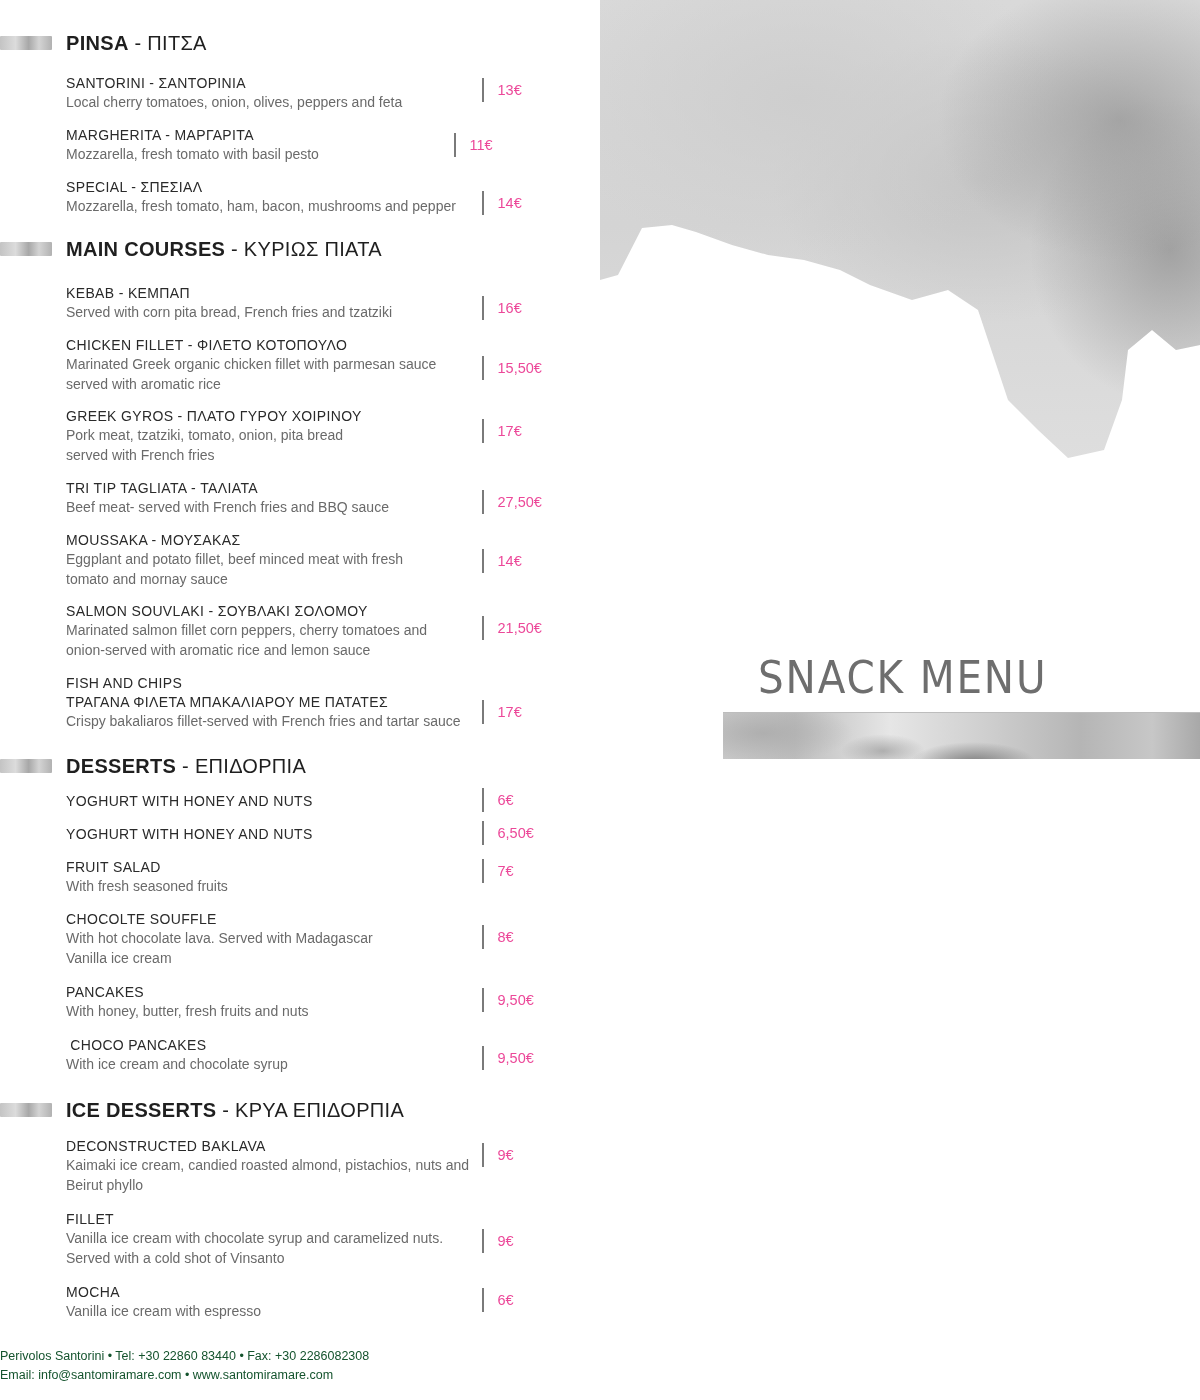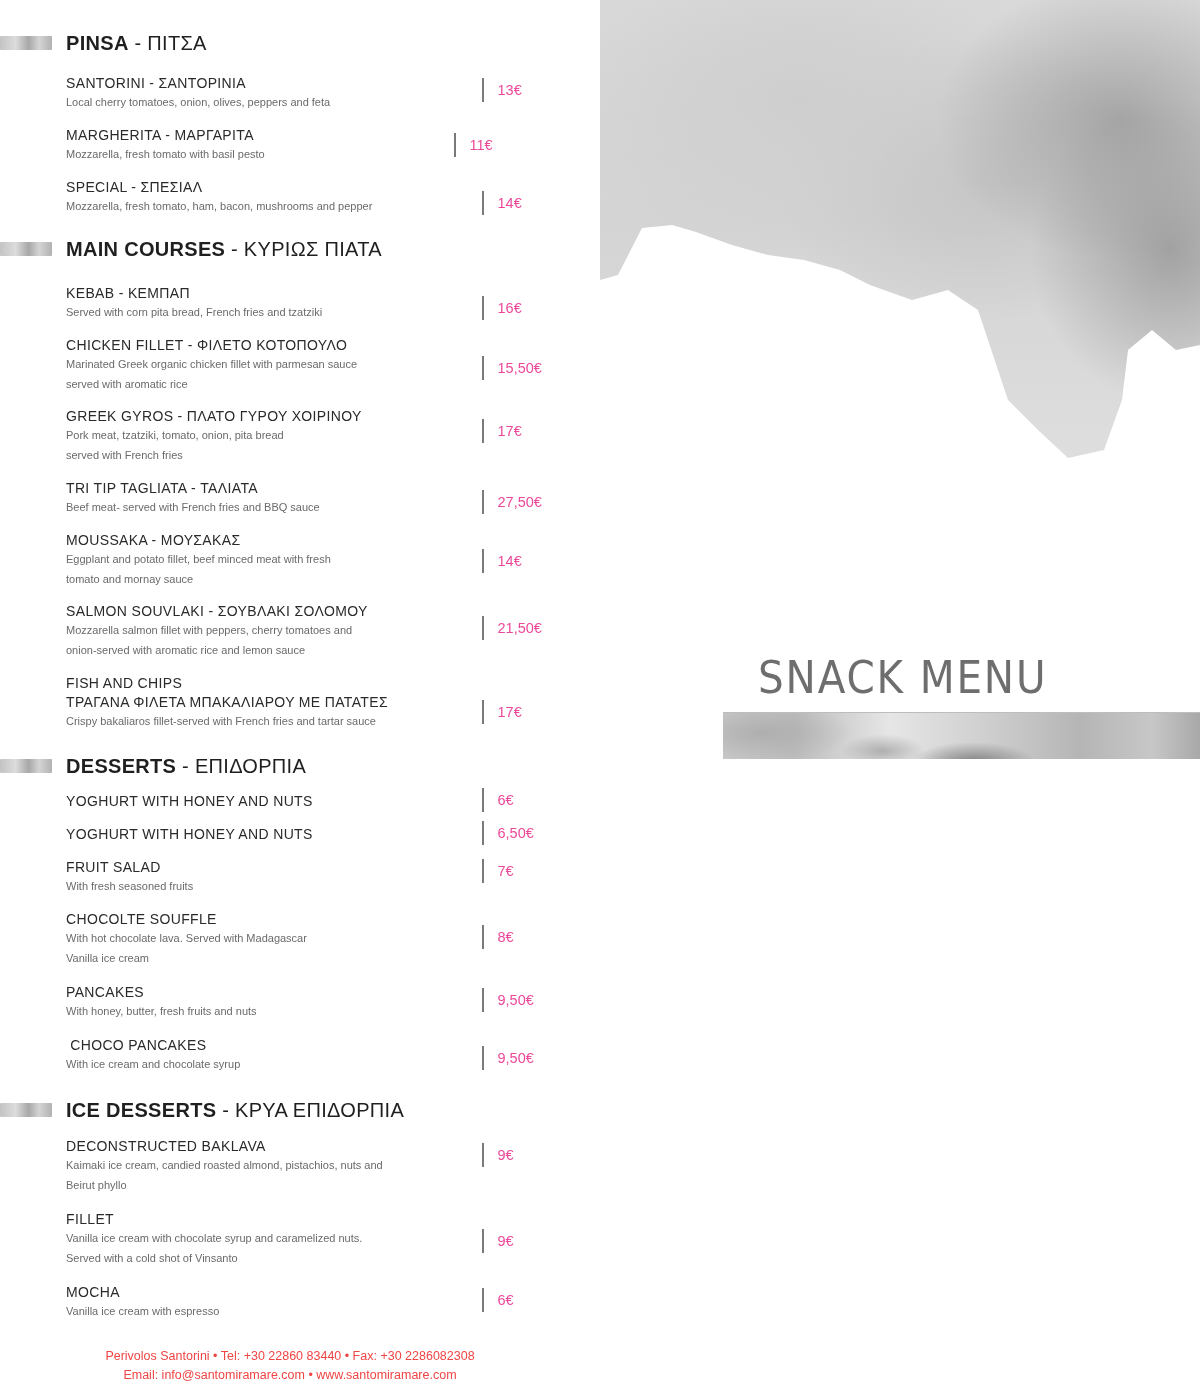--- a/index.html
+++ b/index.html
@@ -14,27 +14,27 @@
       width: 52px; height: 14px; margin-right: 14px;
       background: linear-gradient(90deg, #bdbdbd 0%, #d8d8d8 30%, #9e9e9e 55%, #cfcfcf 75%, #a9a9a9 100%);
       border-radius: 1px; opacity: .9;
     }
     .section-title { font-size: 20px; letter-spacing: .3px; color: #1f1f1f; white-space: nowrap; }
     .section-title .en { font-weight: 700; }
     .section-title .sep, .section-title .gr { font-weight: 400; }
 
     .item { position: absolute; left: 66px; width: 420px; }
     .item-name { font-size: 14px; color: #2a2a2a; letter-spacing: .35px; line-height: 19px; white-space: nowrap; }
-    .item-desc { font-size: 11px; color: #6a6a6a; line-height: 19.5px; white-space: nowrap; }
+    .item-desc { font-size: 14px; color: #6a6a6a; line-height: 19.5px; white-space: nowrap; }
 
     .price { position: absolute; display: flex; align-items: center; height: 24px; }
     .price .bar { width: 1.5px; height: 24px; background: #7a7a7a; margin-right: 14px; }
     .price .val { font-size: 14.5px; color: #ec4899; white-space: nowrap; }
 
-    .footer { position: absolute; left: 0; width: 580px; text-align: center; font-size: 12.5px; color: #ef4444; line-height: 19px; }
+    .footer { position: absolute; left: 0; width: 580px; text-align: left; font-size: 12.5px; color: #14532d; line-height: 19px; }
 
     
     .wash {
       position: absolute; left: 0; top: 0; width: 600px; height: 560px;
       background:
         radial-gradient(ellipse 260px 200px at 520px 120px, rgba(150,150,150,.75), rgba(150,150,150,0) 70%),
         radial-gradient(ellipse 200px 220px at 570px 250px, rgba(140,140,140,.7), rgba(140,140,140,0) 70%),
         radial-gradient(ellipse 320px 200px at 200px 100px, rgba(205,205,205,.9), rgba(205,205,205,0) 80%),
         radial-gradient(ellipse 260px 180px at 380px 180px, rgba(195,195,195,.9), rgba(195,195,195,0) 80%),
         linear-gradient(180deg, #d9d9d9 0%, #d4d4d4 40%, #e2e2e2 100%);
@@ -146,21 +146,21 @@
     <div class="item-desc">Eggplant and potato fillet, beef minced meat with fresh</div>
     <div class="item-desc">tomato and mornay sauce</div>
   </div>
   <div class="price" style="left:482px; top:549px">
       <span class="bar"></span>
       <span class="val">14€</span>
     </div>
 
   <div class="item" style="top:602px">
     <div class="item-name">SALMON SOUVLAKI - ΣΟΥΒΛΑΚΙ ΣΟΛΟΜΟΥ</div>
-    <div class="item-desc">Mozzarella salmon fillet with peppers, cherry tomatoes and</div>
+    <div class="item-desc">Marinated salmon fillet corn peppers, cherry tomatoes and</div>
     <div class="item-desc">onion-served with aromatic rice and lemon sauce</div>
   </div>
   <div class="price" style="left:482px; top:616px">
       <span class="bar"></span>
       <span class="val">21,50€</span>
     </div>
 
   <div class="item" style="top:674px">
     <div class="item-name">FISH AND CHIPS</div>
     <div class="item-name">ΤΡΑΓΑΝΑ ΦΙΛΕΤΑ ΜΠΑΚΑΛΙΑΡΟΥ ΜΕ ΠΑΤΑΤΕΣ</div>

